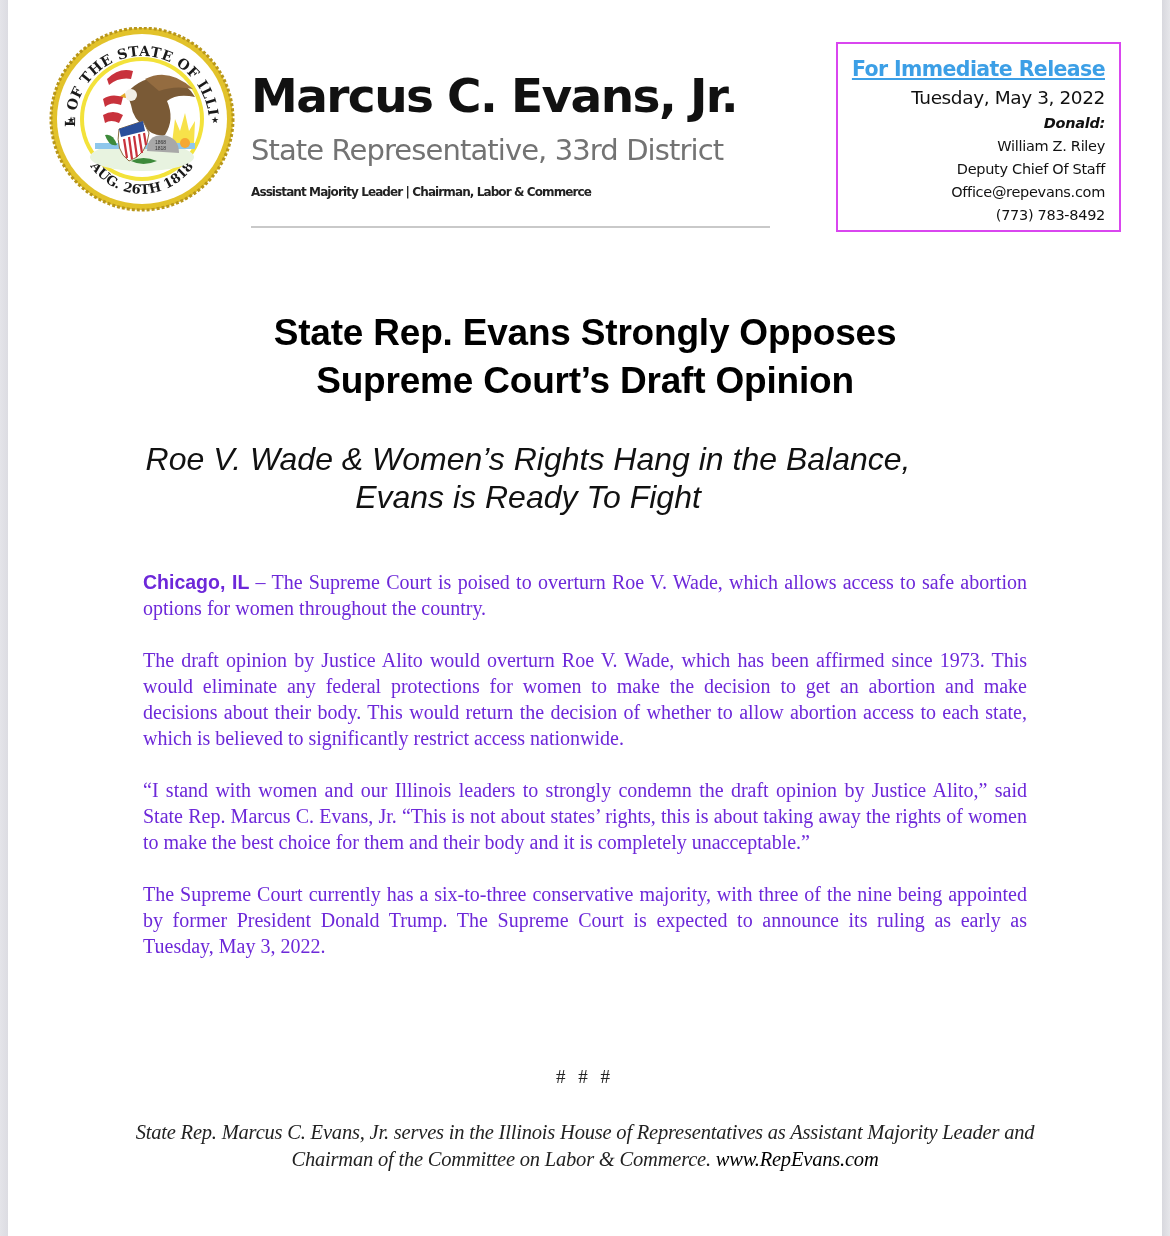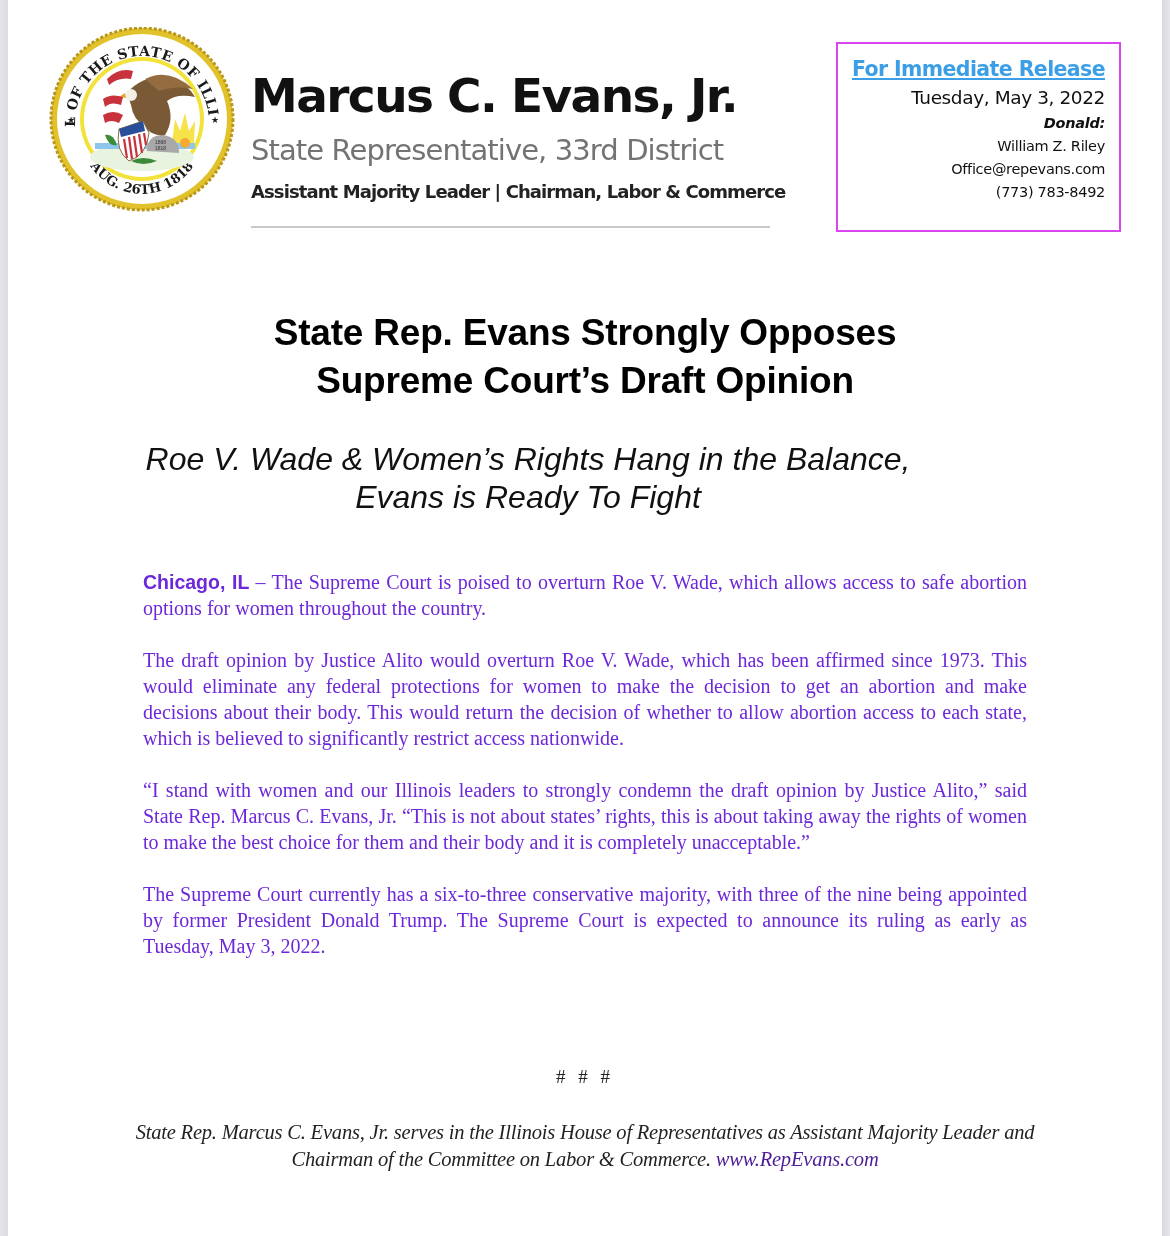--- a/index.html
+++ b/index.html
@@ -9,42 +9,42 @@
     .edge-left { position: absolute; left: 0; top: 0; width: 8px; height: 1236px; background: linear-gradient(to right, #e4e4e9, #dcdce2); }
     .edge-right { position: absolute; right: 0; top: 0; width: 8px; height: 1236px; background: linear-gradient(to right, #d8d8de, #e6e6ea); }
 
     
     .seal { position: absolute; left: 47px; top: 27px; width: 190px; height: 185px; }
 
     
     .name-block { position: absolute; left: 251px; top: 66px; width: 530px; }
     .rep-name { font-family: "DejaVu Sans", sans-serif; font-weight: bold; font-size: 47px; letter-spacing: -1.6px; line-height: 60px; color: #111; white-space: nowrap; }
     .rep-title { font-family: "DejaVu Sans", sans-serif; font-size: 29px; letter-spacing: -0.9px; line-height: 40px; color: #737373; margin-top: 4px; white-space: nowrap; }
-    .rep-roles { font-family: "DejaVu Sans", sans-serif; font-weight: bold; font-size: 18px; letter-spacing: -0.9px; line-height: 22px; color: #222; margin-top: 11px; white-space: nowrap; }
+    .rep-roles { font-family: "DejaVu Sans", sans-serif; font-weight: bold; font-size: 12px; letter-spacing: -0.9px; line-height: 22px; color: #222; margin-top: 11px; white-space: nowrap; }
     .header-rule { position: absolute; left: 251px; top: 226px; width: 519px; height: 2px; background: #c9c9c9; }
 
     
     .release-box { position: absolute; left: 836px; top: 42px; width: 285px; height: 190px; border: 2px solid #d946ef; padding: 11px 14px 0 10px; text-align: right; font-family: "DejaVu Sans", sans-serif; }
     .release-label { font-weight: bold; font-size: 20.5px; letter-spacing: -0.6px; color: #3c9fe6; text-decoration: underline; line-height: 29px; white-space: nowrap; }
     .release-date { font-size: 18.5px; letter-spacing: -0.4px; color: #111; line-height: 27px; white-space: nowrap; }
     .contact-label { font-size: 14.5px; font-weight: bold; font-style: italic; color: #111; line-height: 24px; letter-spacing: -0.3px; }
     .contact-line { font-size: 14.5px; color: #111; line-height: 23px; letter-spacing: -0.3px; white-space: nowrap; }
 
     
     .headline { position: absolute; left: 0; top: 309px; width: 1170px; text-align: center; font-family: Liberation Sans, sans-serif; font-weight: bold; font-size: 37px; line-height: 48px; letter-spacing: -0.2px; color: #000; }
     .subhead { position: absolute; left: 0; top: 440px; width: 1056px; text-align: center; font-family: "Liberation Sans", sans-serif; font-style: italic; font-size: 32px; line-height: 38px; color: #111; }
 
     
     .body { position: absolute; left: 143px; top: 569px; width: 884px; font-family: "Liberation Serif", serif; font-size: 20px; line-height: 26px; color: #6d28d9; text-align: justify; }
     .body p { margin-bottom: 26px; }
     .dateline { font-family: "Liberation Sans", sans-serif; font-weight: bold; font-size: 19.5px; }
 
     .end-mark { position: absolute; left: 0; top: 1066px; width: 1170px; text-align: center; font-family: "Liberation Serif", serif; font-size: 19px; letter-spacing: 4px; color: #222; }
     .boilerplate { position: absolute; left: 100px; top: 1119px; width: 970px; text-align: center; font-family: "Liberation Serif", serif; font-style: italic; font-size: 20.5px; line-height: 27px; color: #222; letter-spacing: -0.2px; }
-    .site-link { color: #4c1d95; text-decoration: none; }
+    .site-link { color: #000000; text-decoration: none; }
   </style>
 </head>
 <body>
 
 <div class="edge-left"></div>
 <div class="edge-right"></div>
 
 <div class="seal">
   <svg viewBox="0 0 190 185" width="190" height="185">
     <defs>
@@ -105,20 +105,21 @@
   <div class="rep-title">State Representative, 33rd District</div>
   <div class="rep-roles">Assistant Majority Leader | Chairman, Labor &amp; Commerce</div>
 </div>
 <div class="header-rule"></div>
 
 <div class="release-box">
   <div class="release-label">For Immediate Release</div>
   <div class="release-date">Tuesday, May 3, 2022</div>
   <div class="contact-label">Donald:</div>
   <div class="contact-line">William Z. Riley</div>
+  <div class="contact-line">Deputy Chief Of Staff</div>
   <div class="contact-line">Office@repevans.com</div>
   <div class="contact-line">(773) 783-8492</div>
 </div>
 
 <div class="headline">
   <div>State Rep. Evans Strongly Opposes</div>
   <div>Supreme Court’s Draft Opinion</div>
 </div>
 
 <div class="subhead">

